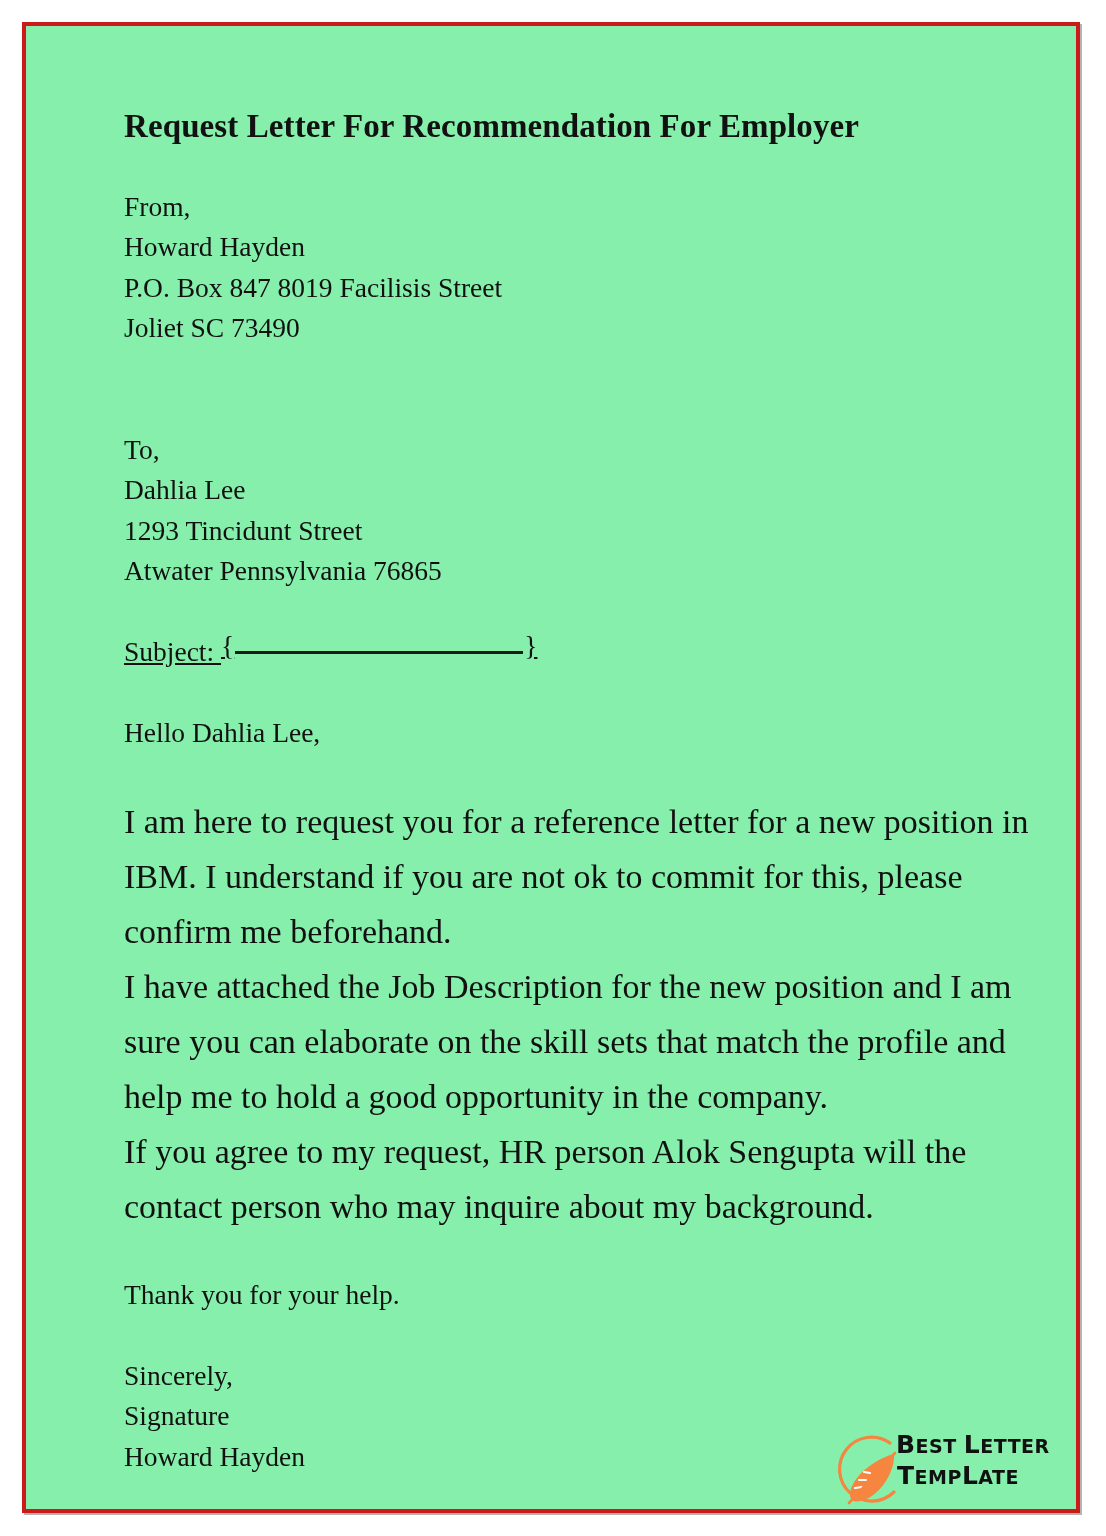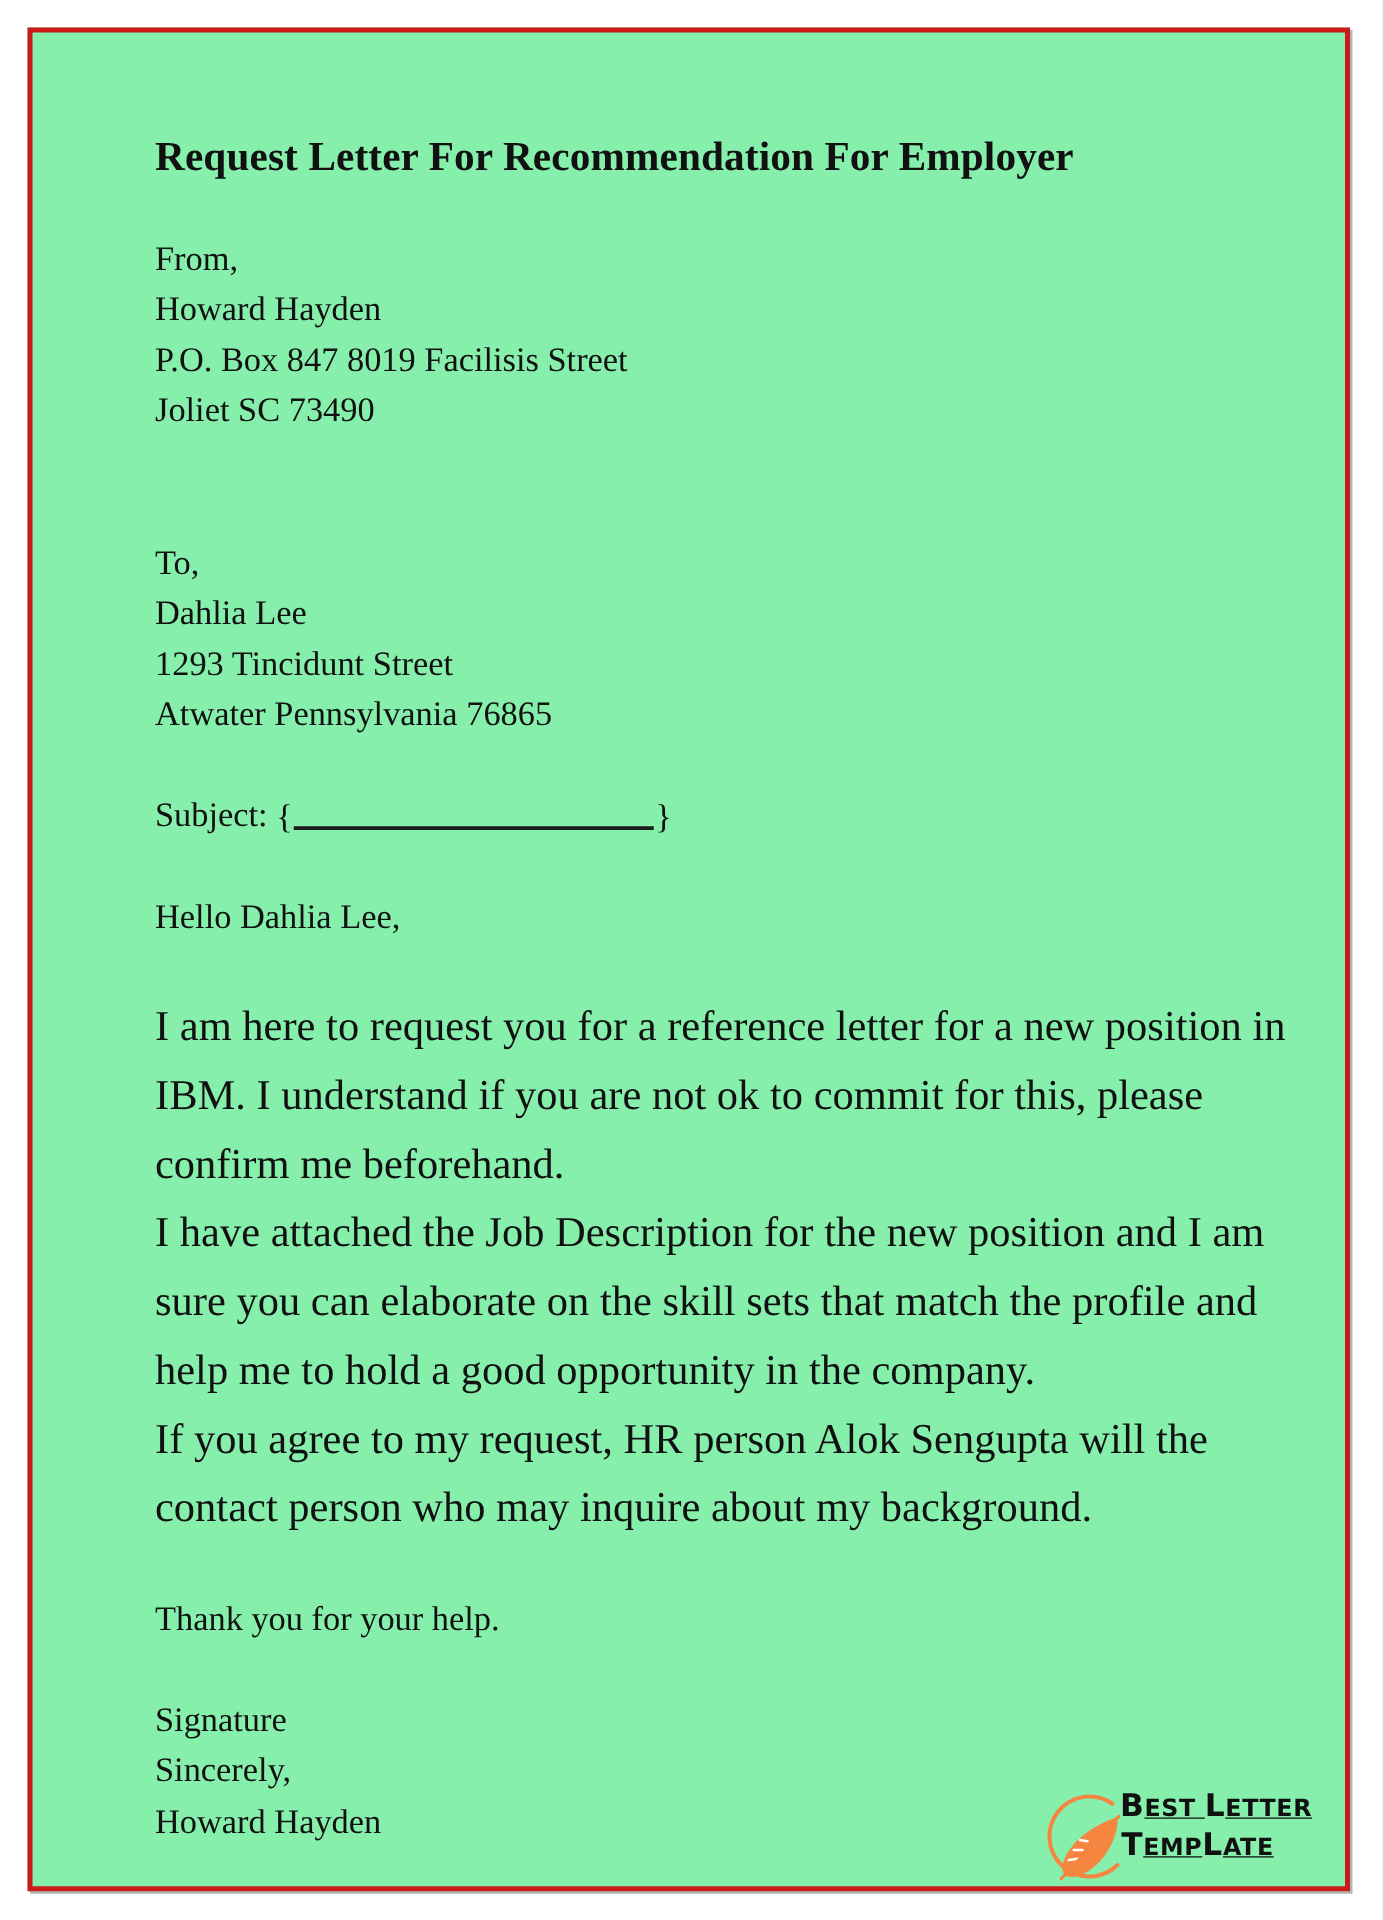--- a/index.html
+++ b/index.html
@@ -65,22 +65,23 @@
     line-height: 55px;
     color: #111111;
     width: 910px;
   }
 
   .subject-row {
     font-size: 27.5px;
     line-height: 40.5px;
     color: #111111;
     display: flex;
-    align-items: center;
+    align-items: flex-start;
     white-space: pre;
+    text-decoration: underline;
   }
   .brace {
     font-size: 27.5px;
     line-height: 1;
   }
   .fill-rule {
     display: inline-block;
     width: 288px;
     border-bottom: 3px solid #1a1a1a;
     height: 0.68em;
@@ -116,21 +117,20 @@
     white-space: nowrap;
     display: block;
   }
   .wm-line .cap {
     font-size: 25px;
     letter-spacing: 0.5px;
   }
   .wm-line .sc {
     font-size: 19px;
     letter-spacing: 0.5px;
-    text-decoration: underline;
   }
   .wm-line .asc {
     font-size: 25px;
     letter-spacing: 0.5px;
   }
   #wm-best { margin-bottom: 6px; }
   #wm-template { margin-left: 1px; }
 </style>
 </head>
 <body>
@@ -183,22 +183,22 @@
 
     <div class="spacer-line"></div>
 
     <div class="block">
       <div class="line">Thank you for your help.</div>
     </div>
 
     <div class="spacer-line"></div>
 
     <div class="block">
+      <div class="line">Sincerely,</div>
       <div class="line">Signature</div>
-      <div class="line">Sincerely,</div>
       <div class="line">Howard Hayden</div>
     </div>
 
   </div>
 
   <div id="logo">
 
     <div id="logo-mark">
       <svg viewBox="0 0 78 92" width="78" height="92" aria-hidden="true">
 

